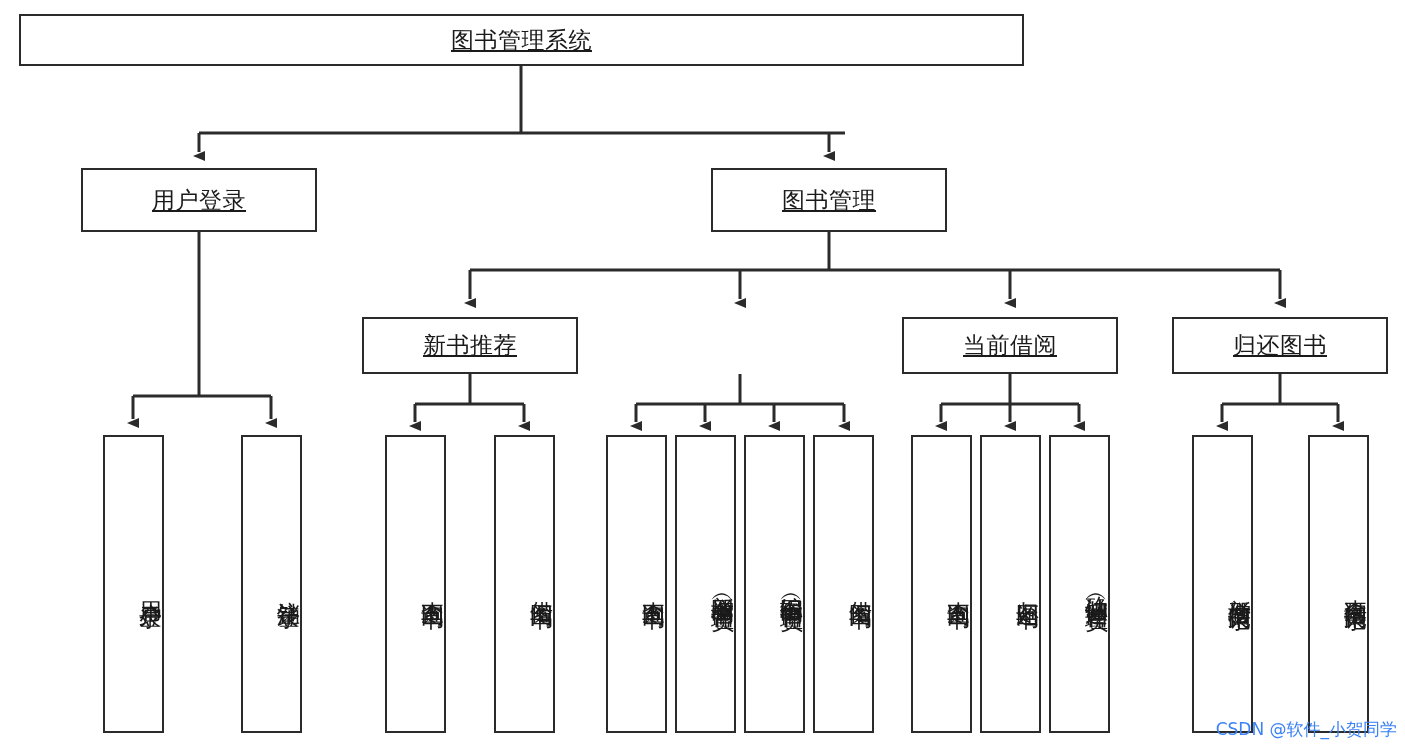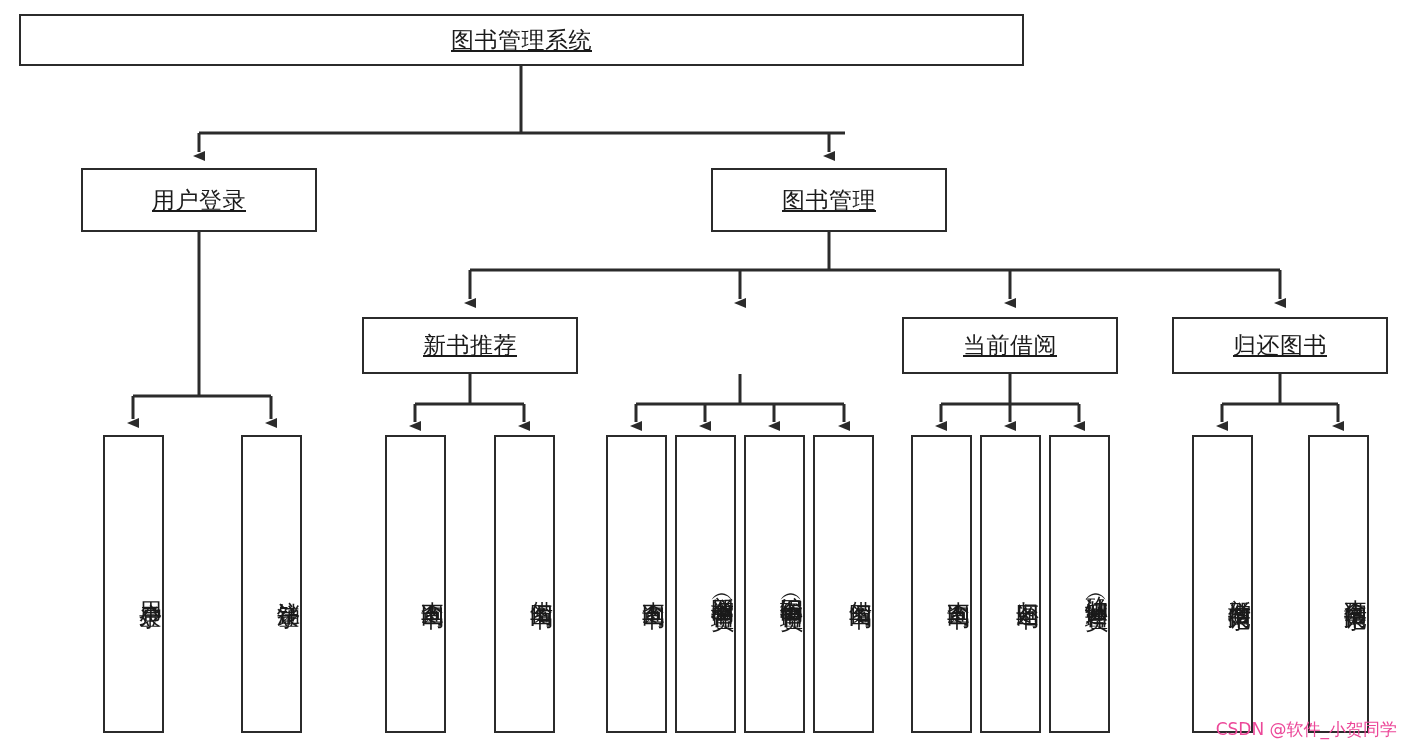--- a/index.html
+++ b/index.html
@@ -53,21 +53,21 @@
   .node.vert > span {
     writing-mode: vertical-rl;
     text-orientation: upright;
     line-height: 1.0;
   }
   #watermark {
     position: absolute;
     right: 8px;
     bottom: 6px;
     font-size: 17px;
-    color: #ec4899;
+    color: #3b82f6;
     z-index: 5;
     white-space: nowrap;
     font-family: "DejaVu Sans", "Liberation Sans", sans-serif;
   }
 </style>
 </head>
 <body>
 
 <div id="canvas">
 

